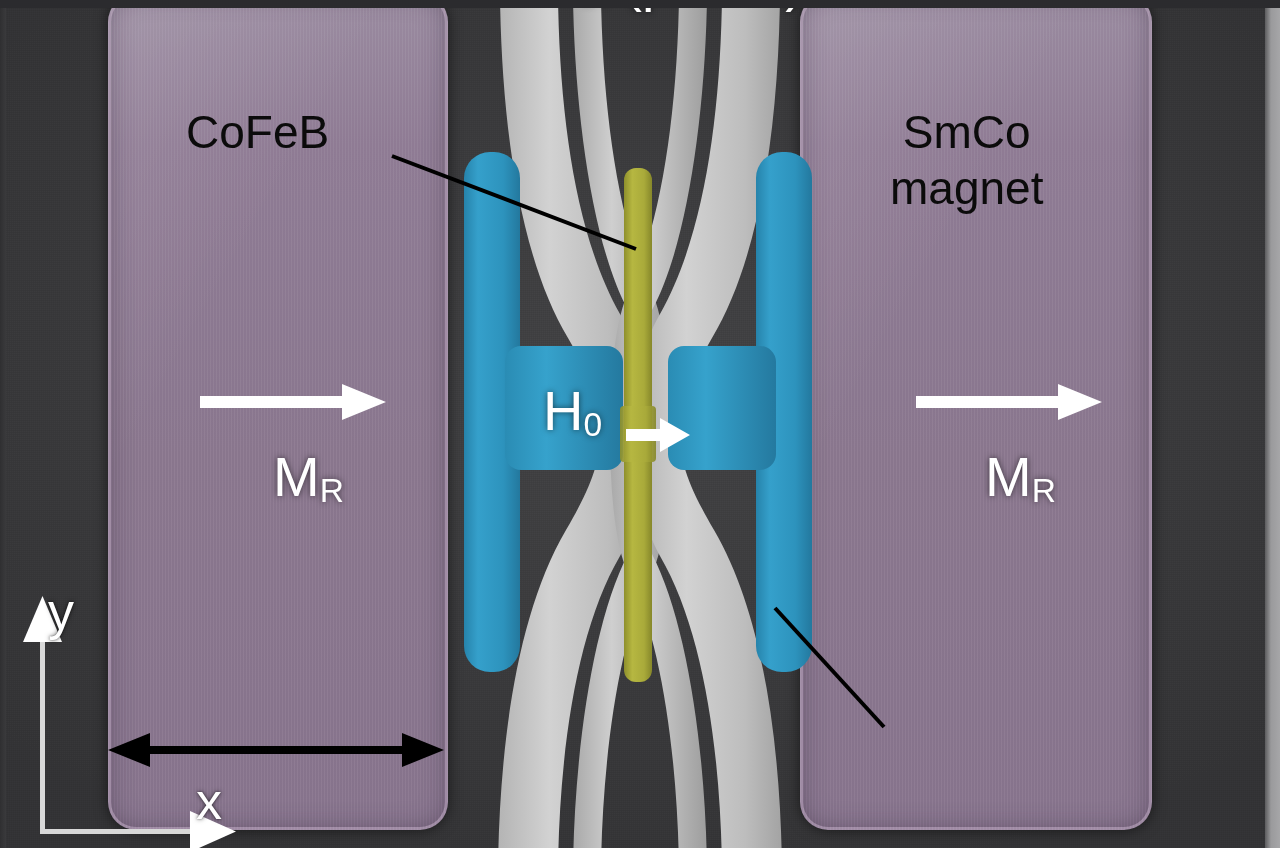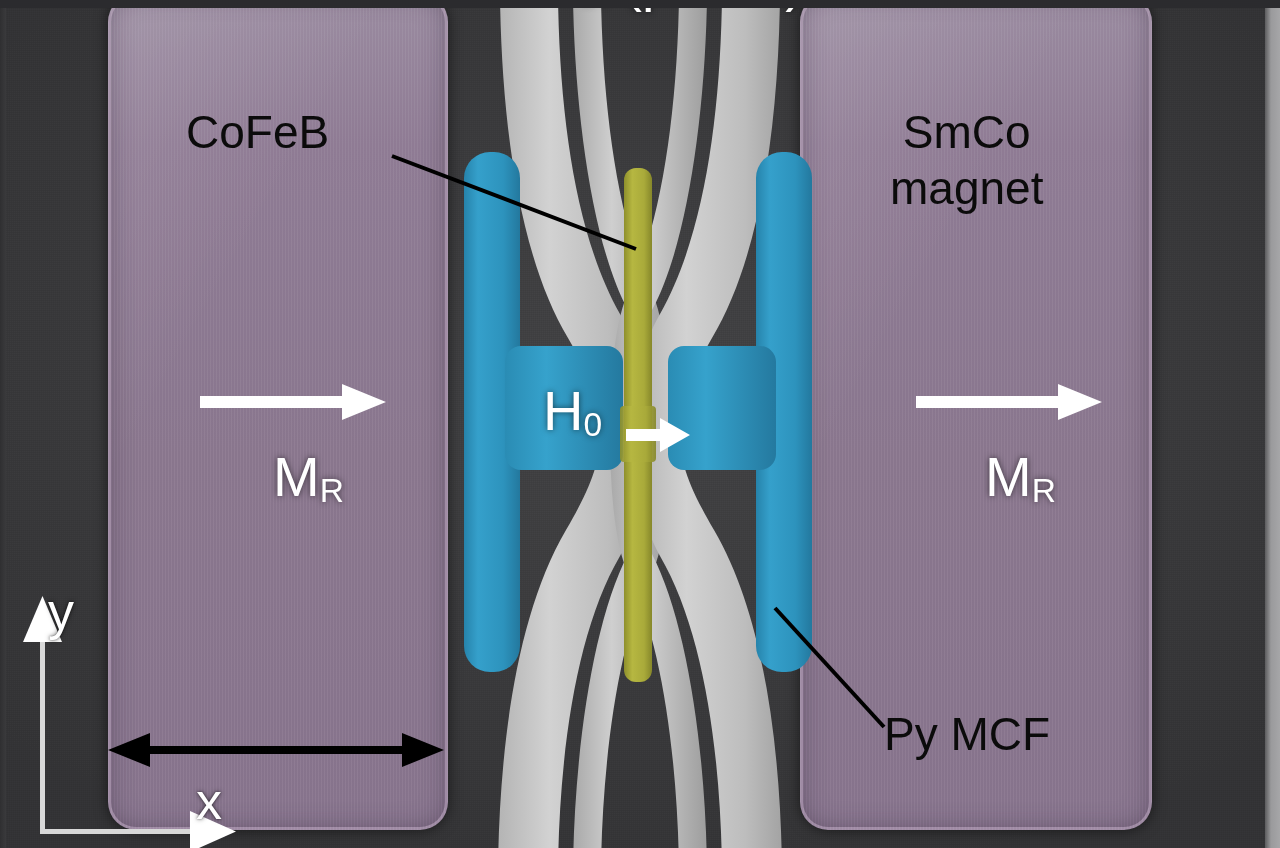--- a/index.html
+++ b/index.html
@@ -213,21 +213,20 @@
 
   <div class="lbl lbl-black center" style="left:186px;top:100px;">
     <div>CoFeB</div>
   </div>
 
   <div class="lbl lbl-black center" style="left:890px;top:100px;">
     <div>SmCo</div>
     <div style="margin-top:8px;">magnet</div>
   </div>
 
-  <div class="lbl lbl-black" style="left:884px;top:702px;">Py MCF</div>
 
   <div class="lbl lbl-big-white" style="left:506px;top:374px;">
     <span>H</span><sub>0</sub>
   </div>
 
   <div class="lbl lbl-big-white" style="left:236px;top:440px;">
     <span>M</span><sub>R</sub>
   </div>
 
   <div class="lbl lbl-big-white" style="left:948px;top:440px;">

